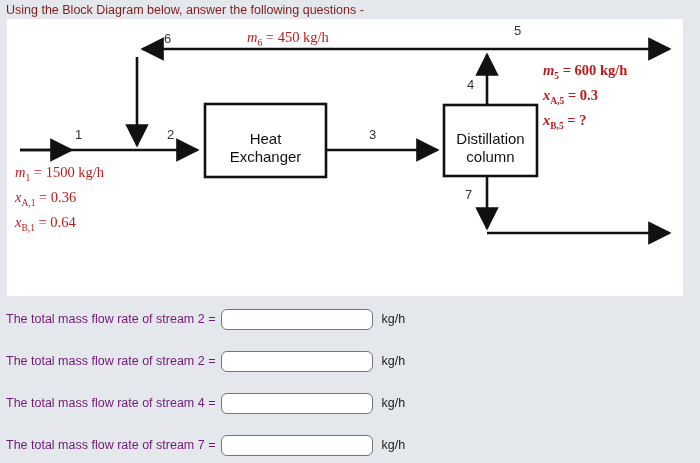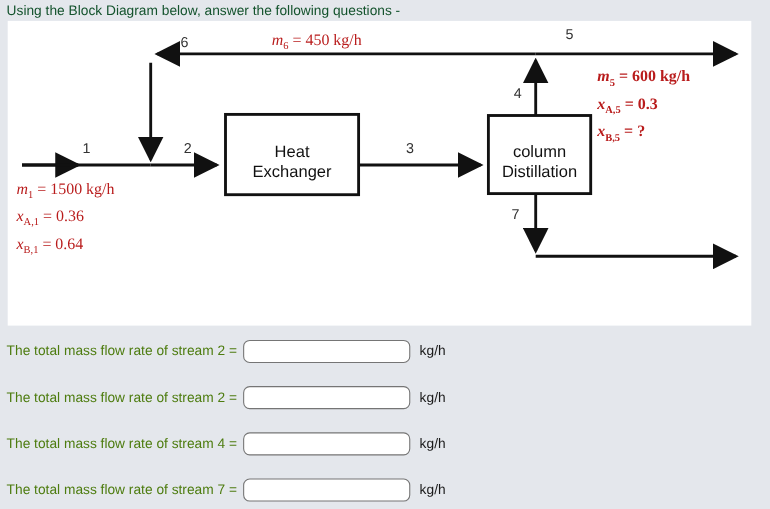--- a/index.html
+++ b/index.html
@@ -14,21 +14,21 @@
     font-family: "Liberation Sans", sans-serif;
     color: #1c1c1c;
     overflow: hidden;
   }
   #prompt-text {
     position: absolute;
     left: 6px;
     top: 2px;
     font-size: 12.5px;
     line-height: 16px;
-    color: #14532d;
+    color: #7f1d1d;
     white-space: nowrap;
   }
   #diagram-panel {
     position: absolute;
     left: 7px;
     top: 19px;
     width: 676px;
     height: 277px;
     background: #ffffff;
   }
@@ -82,21 +82,21 @@
   }
   .q-row {
     position: absolute;
     left: 6px;
     height: 26px;
     display: flex;
     align-items: center;
   }
   .q-label {
     font-size: 12.5px;
-    color: #4d7c0f;
+    color: #701a75;
     white-space: nowrap;
     margin-right: 6px;
   }
   .q-input {
     width: 152px;
     height: 21px;
     box-sizing: border-box;
     border: 1px solid #757575;
     border-radius: 6px;
     background: #ffffff;
@@ -159,22 +159,22 @@
 
     <rect x="198" y="85" width="121" height="73" fill="#fff" stroke="#111" stroke-width="2.6"></rect>
     <rect x="437" y="86" width="93" height="71" fill="#fff" stroke="#111" stroke-width="2.6"></rect>
   </svg>
 
   <div class="boxlabel" style="left:202px; top:111px; width:113px;">
     <div>Heat</div>
     <div>Exchanger</div>
   </div>
   <div class="boxlabel" style="left:438px; top:111px; width:91px;">
+    <div>Distillation</div>
     <div>column</div>
-    <div>Distillation</div>
   </div>
 
   <div class="dlabel stream-num" style="left:68px; top:108px;">1</div>
   <div class="dlabel stream-num" style="left:160px; top:108px;">2</div>
   <div class="dlabel stream-num" style="left:362px; top:108px;">3</div>
   <div class="dlabel stream-num" style="left:460px; top:58px;">4</div>
   <div class="dlabel stream-num" style="left:507px; top:4px;">5</div>
   <div class="dlabel stream-num" style="left:157px; top:12px;">6</div>
   <div class="dlabel stream-num" style="left:458px; top:168px;">7</div>
 

